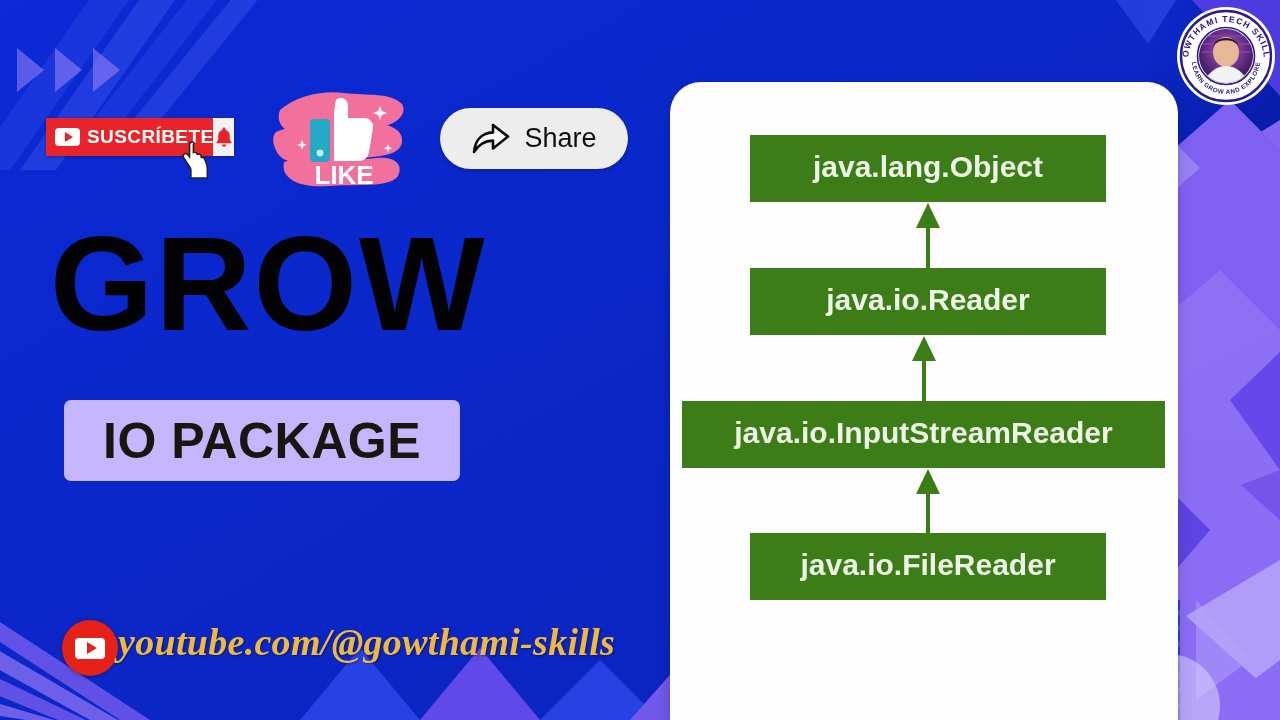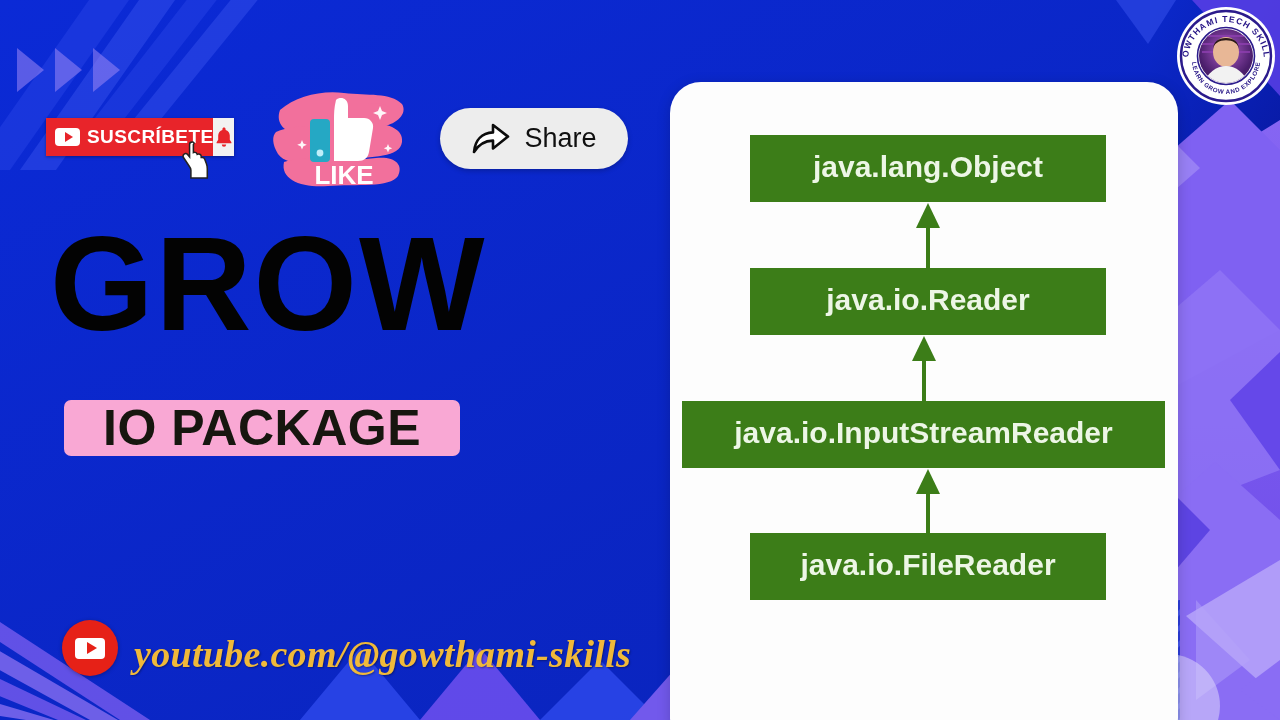--- a/index.html
+++ b/index.html
@@ -64,33 +64,33 @@
 
   
   #java-title{
     position:absolute; left:50px; top:218px;
     font-size:133px; line-height:1; font-weight:bold;
     color:#030303; letter-spacing:2px;
     font-family:"Liberation Sans", sans-serif;
   }
   #io-package-badge{
     position:absolute; left:64px; top:400px;
-    width:396px; height:56px; border-radius:7px;
-    background:#f9a8d4;
+    width:396px; height:81px; border-radius:7px;
+    background:#c4b5fd;
     display:flex; align-items:center; justify-content:center;
   }
   #io-package-badge .io-label{
     font-size:50px; font-weight:bold; color:#17160F; letter-spacing:.5px;
     font-family:"Liberation Sans", sans-serif; white-space:nowrap;
   }
 
   
   #channel-row{
     position:absolute; left:62px; top:620px;
-    display:flex; align-items:flex-end; gap:16px;
+    display:flex; align-items:flex-start; 
   }
   #channel-row .yt-circle{
     width:56px;height:56px;border-radius:50%;background:#E62117;
     display:flex;align-items:center;justify-content:center;flex:none;
     box-shadow:0 1px 4px rgba(0,0,0,.3);
   }
   #channel-row .yt-circle .wbox{
     width:30px;height:21px;background:#fff;border-radius:4px;
     display:flex;align-items:center;justify-content:center;
   }

